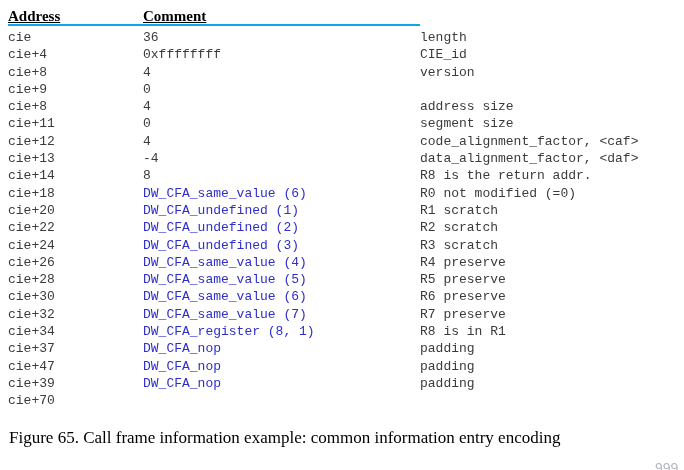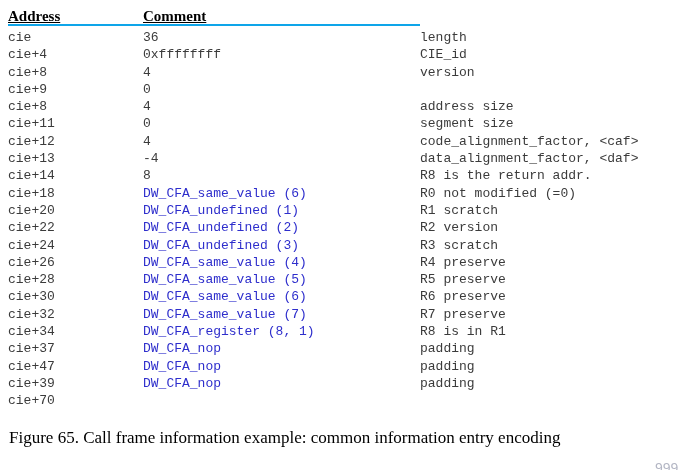--- a/index.html
+++ b/index.html
@@ -137,21 +137,21 @@
           <span class="cell com">R0 not modified (=0)</span>
         </div>
         <div class="row">
           <span class="cell addr">cie+20</span>
           <span class="cell val link">DW_CFA_undefined (1)</span>
           <span class="cell com">R1 scratch</span>
         </div>
         <div class="row">
           <span class="cell addr">cie+22</span>
           <span class="cell val link">DW_CFA_undefined (2)</span>
-          <span class="cell com">R2 version</span>
+          <span class="cell com">R2 scratch</span>
         </div>
         <div class="row">
           <span class="cell addr">cie+24</span>
           <span class="cell val link">DW_CFA_undefined (3)</span>
           <span class="cell com">R3 scratch</span>
         </div>
         <div class="row">
           <span class="cell addr">cie+26</span>
           <span class="cell val link">DW_CFA_same_value (4)</span>
           <span class="cell com">R4 preserve</span>

